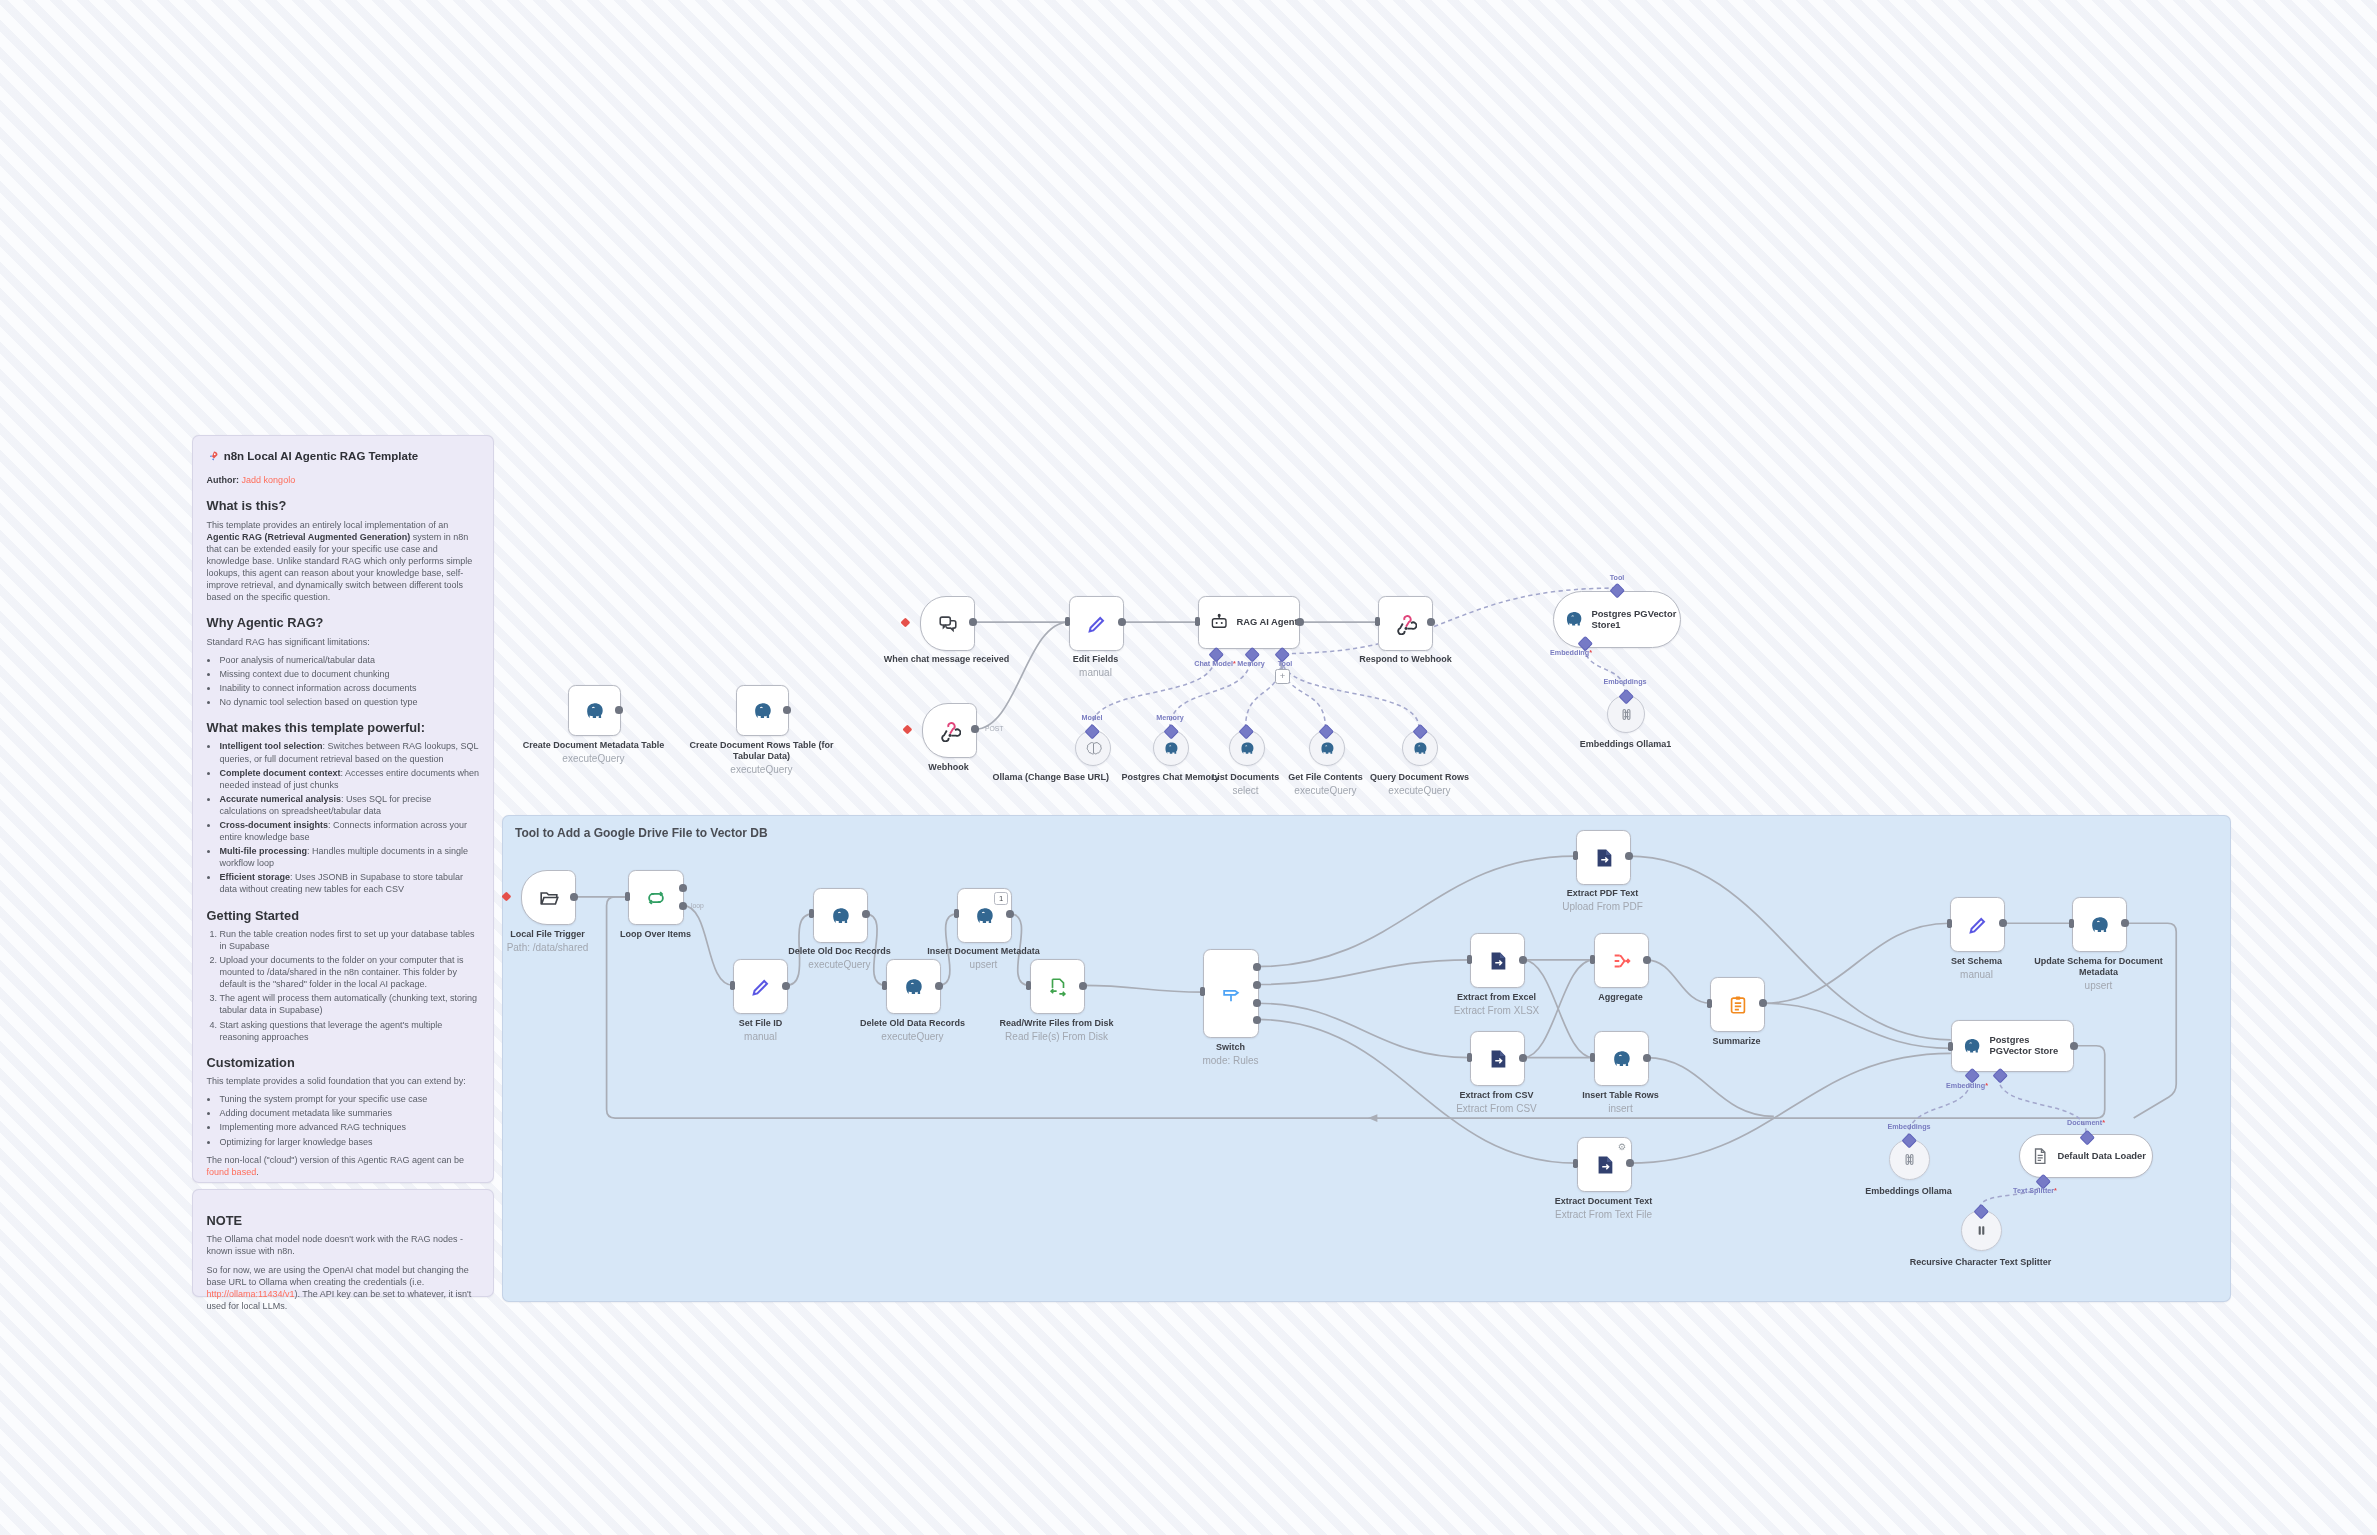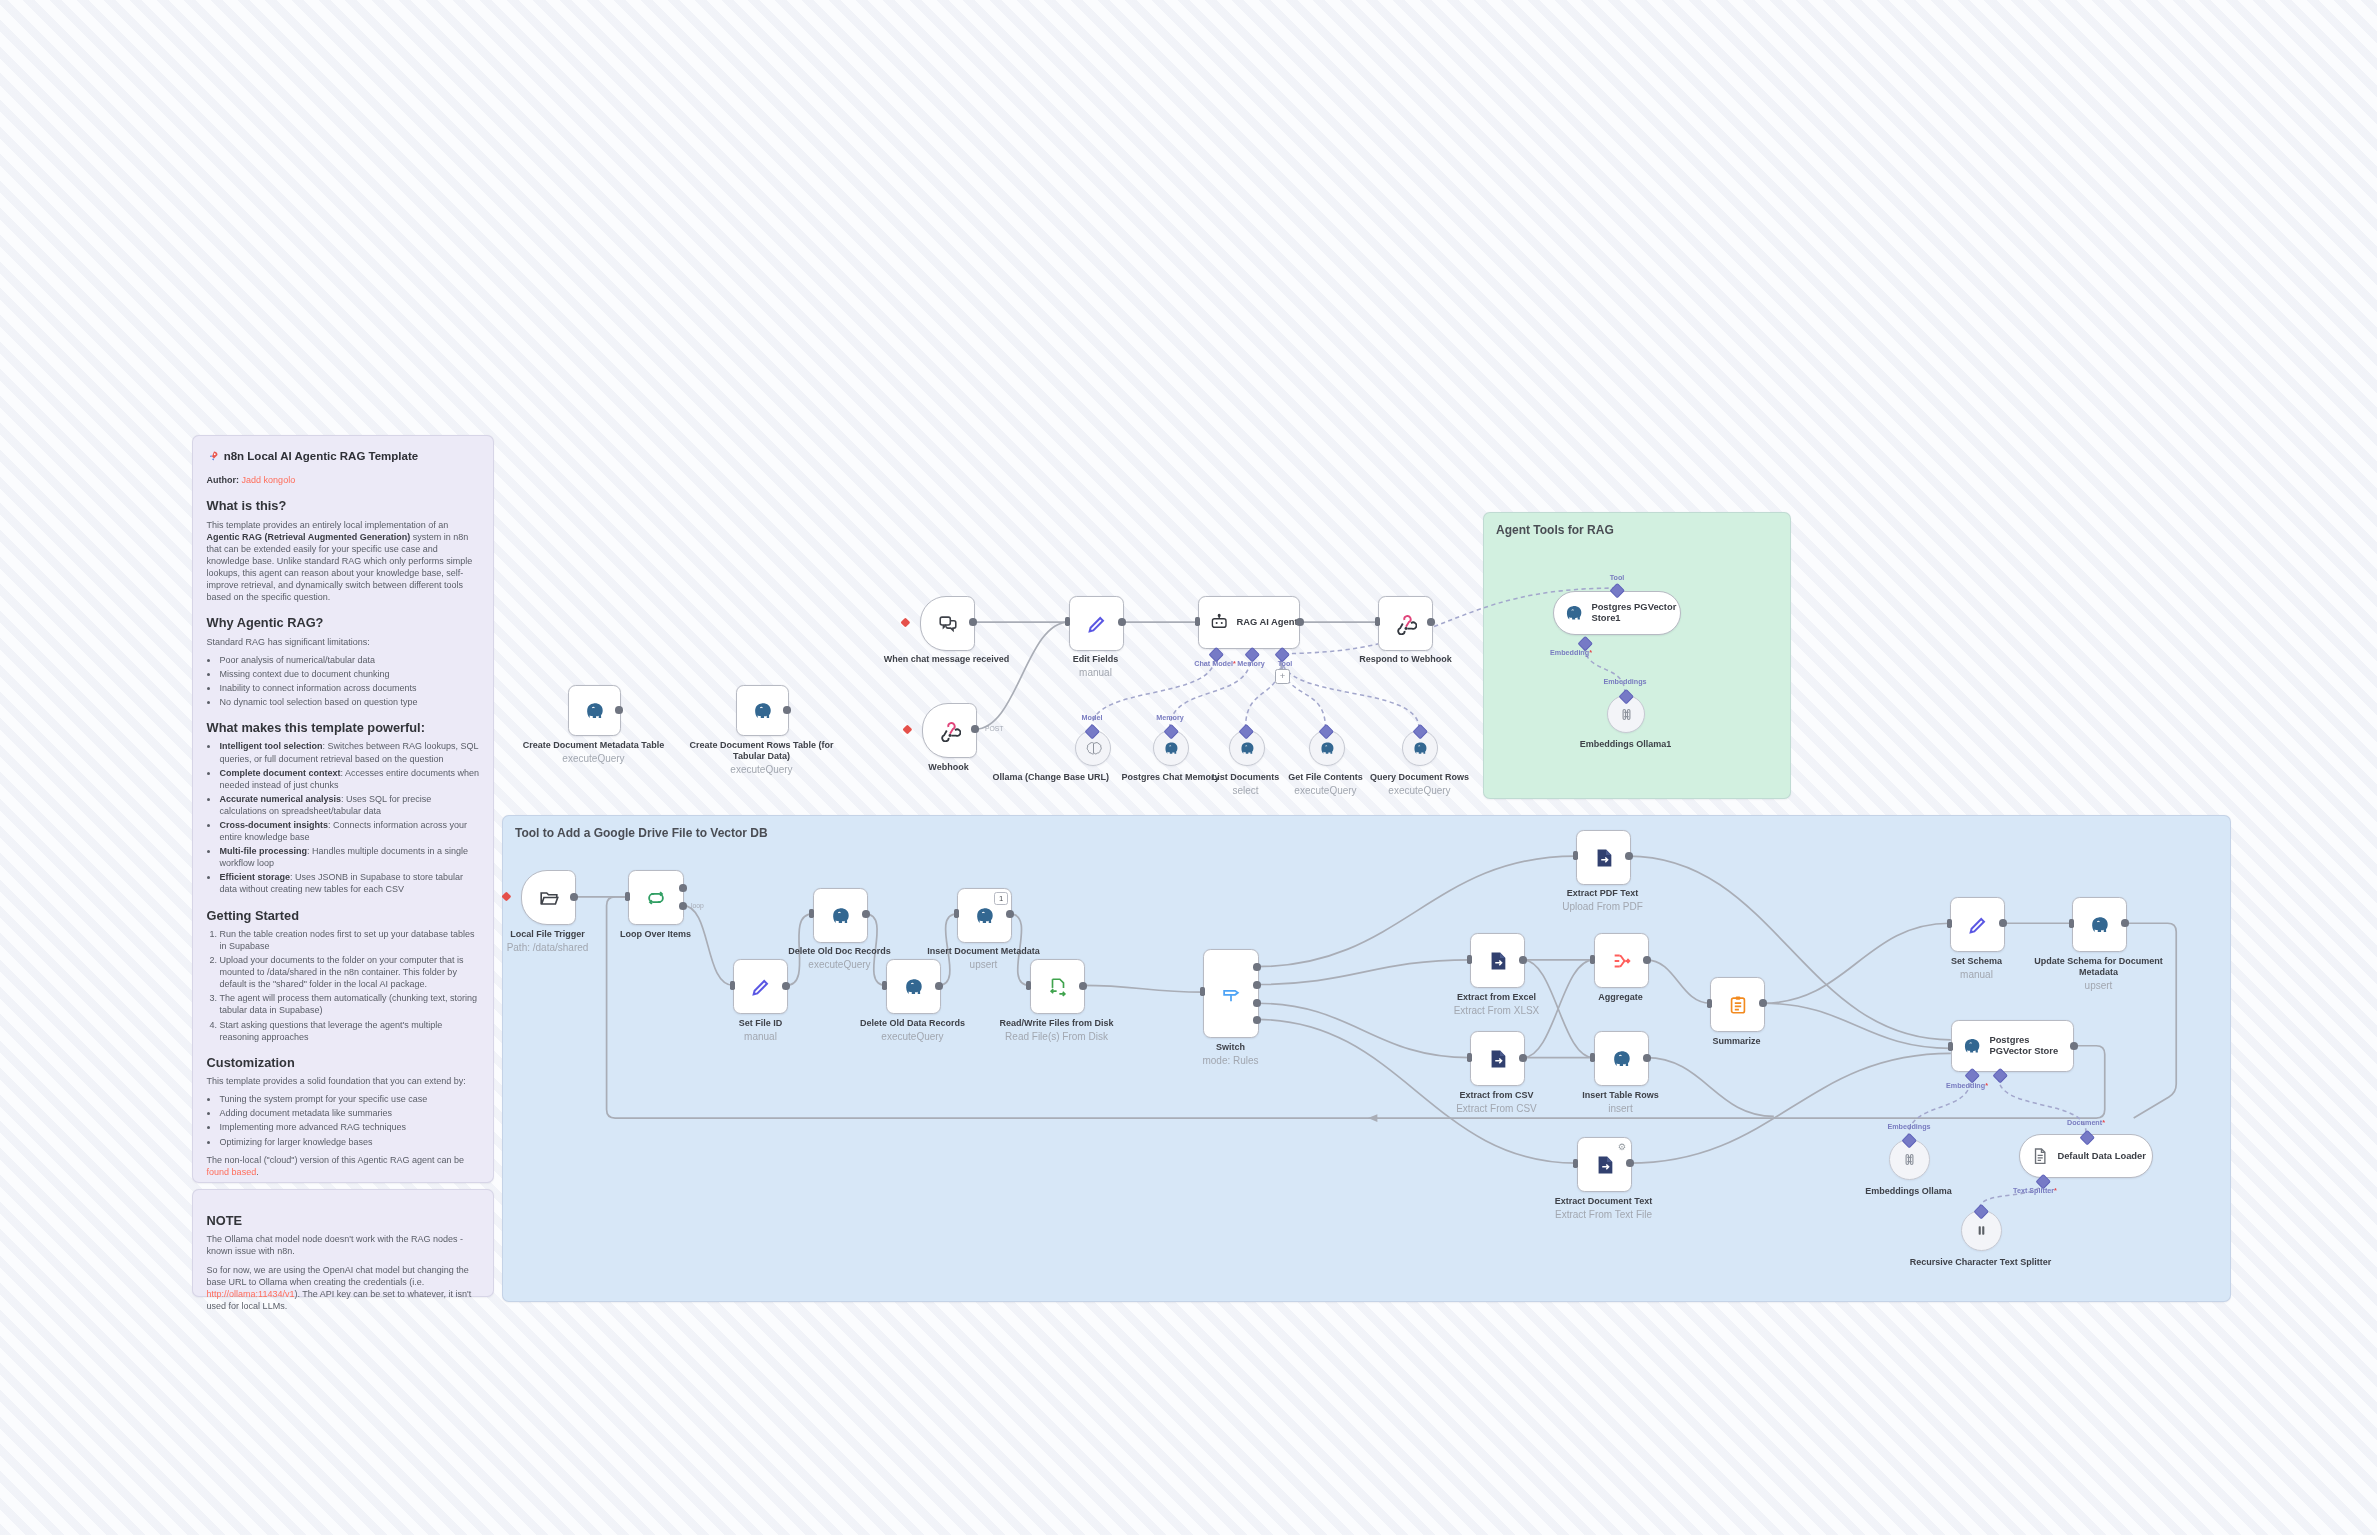--- a/index.html
+++ b/index.html
@@ -94,23 +94,20 @@
         <p><span>The non-local ("cloud") version of this Agentic RAG agent can be </span><a href="#">found based</a><span>.</span></p>
       </div>
     </div>
     <div class="sticky" style="left: 192px; top: 1189px; width: 300px; height: 106px; background: rgb(236, 234, 247);">
       <div class="note-body">
         <h2>NOTE</h2>
         <p><span>The Ollama chat model node doesn't work with the RAG nodes - known issue with n8n.</span></p>
         <p><span>So for now, we are using the OpenAI chat model but changing the base URL to Ollama when creating the credentials (i.e. </span><a href="#">http://ollama:11434/v1</a><span>). The API key can be set to whatever, it isn't used for local LLMs.</span></p>
       </div>
     </div>
-    <div class="sticky" style="left: 1483px; top: 512px; width: 306px; height: 285px; background: rgb(210, 240, 224);">
-      <div class="stitle">Agent Tools for RAG</div>
-    </div>
     <div class="sticky" style="left: 502px; top: 815px; width: 1727px; height: 485px; background: rgb(215, 231, 247);">
       <div class="stitle">Tool to Add a Google Drive File to Vector DB</div>
     </div>
     <svg class="wires" width="2377" height="1536" viewBox="0 0 2794 1805">
       <path d="M1143 731 C 1194.3636363636363 731, 1204.6363636363637 731, 1256 731" fill="none" stroke="#a9adb6" stroke-width="2"></path>
       <path d="M1318 731 C 1358.909090909091 731, 1367.090909090909 731, 1408 731" fill="none" stroke="#a9adb6" stroke-width="2"></path>
       <path d="M1528 731 C 1569.8181818181818 731, 1578.1818181818182 731, 1620 731" fill="none" stroke="#a9adb6" stroke-width="2"></path>
       <path d="M1146 857 C 1196 857, 1206 731, 1256 731" fill="none" stroke="#a9adb6" stroke-width="2"></path>
       <path d="M674 1054 C 709 1054, 703 1054, 738 1054" fill="none" stroke="#a9adb6" stroke-width="2"></path>
       <path d="M802 1064 C 837 1064, 827 1158, 862 1158" fill="none" stroke="#a9adb6" stroke-width="2"></path>
@@ -296,21 +293,21 @@
           <svg viewBox="0 0 24 24">
             <path d="M6.2 19.5C4 17.5 3 13.5 3.6 9.8 4.2 6.2 6.8 4 10.5 3.7c2.8-.2 5.6.3 7.5 2 2.3 2 3 5.6 2 8.4-.5 1.4-1.4 2.4-1.4 2.4l.1 3h-2.6l-.1-2.3c-.8.5-1.9.7-2.9.5l.1 1.8H9.6l-.1-2.1s-2 .4-3.3-.9z" fill="#336791"></path>
             <path d="M9 8.5c.7-.6 1.8-.6 2.4 0" stroke="#fff" stroke-width="1.1" fill="none"></path>
           </svg>
         </span>
       </div>
       <div class="nlabel" style="left: 1347px; top: 772px;">
         <div>Query Document Rows</div>
         <div class="nsub">executeQuery</div>
       </div>
-      <div class="node inside pill" style="left: 1553px; top: 591px; width: 128px; height: 44px;">
+      <div class="node inside pill" style="left: 1553px; top: 591px; width: 128px; height: 57px;">
         <span class="icon" style="width: 20.4px; height: 20.4px; flex: 0 0 auto;">
           <svg viewBox="0 0 24 24">
             <path d="M6.2 19.5C4 17.5 3 13.5 3.6 9.8 4.2 6.2 6.8 4 10.5 3.7c2.8-.2 5.6.3 7.5 2 2.3 2 3 5.6 2 8.4-.5 1.4-1.4 2.4-1.4 2.4l.1 3h-2.6l-.1-2.3c-.8.5-1.9.7-2.9.5l.1 1.8H9.6l-.1-2.1s-2 .4-3.3-.9z" fill="#336791"></path>
             <path d="M9 8.5c.7-.6 1.8-.6 2.4 0" stroke="#fff" stroke-width="1.1" fill="none"></path>
           </svg>
         </span>
         <span class="inlabel">Postgres PGVector Store1</span>
       </div>
       <div class="circle" style="left: 1607px; top: 695px; width: 36px; height: 36px;">
         <span class="icon" style="width: 17px; height: 17px;">

